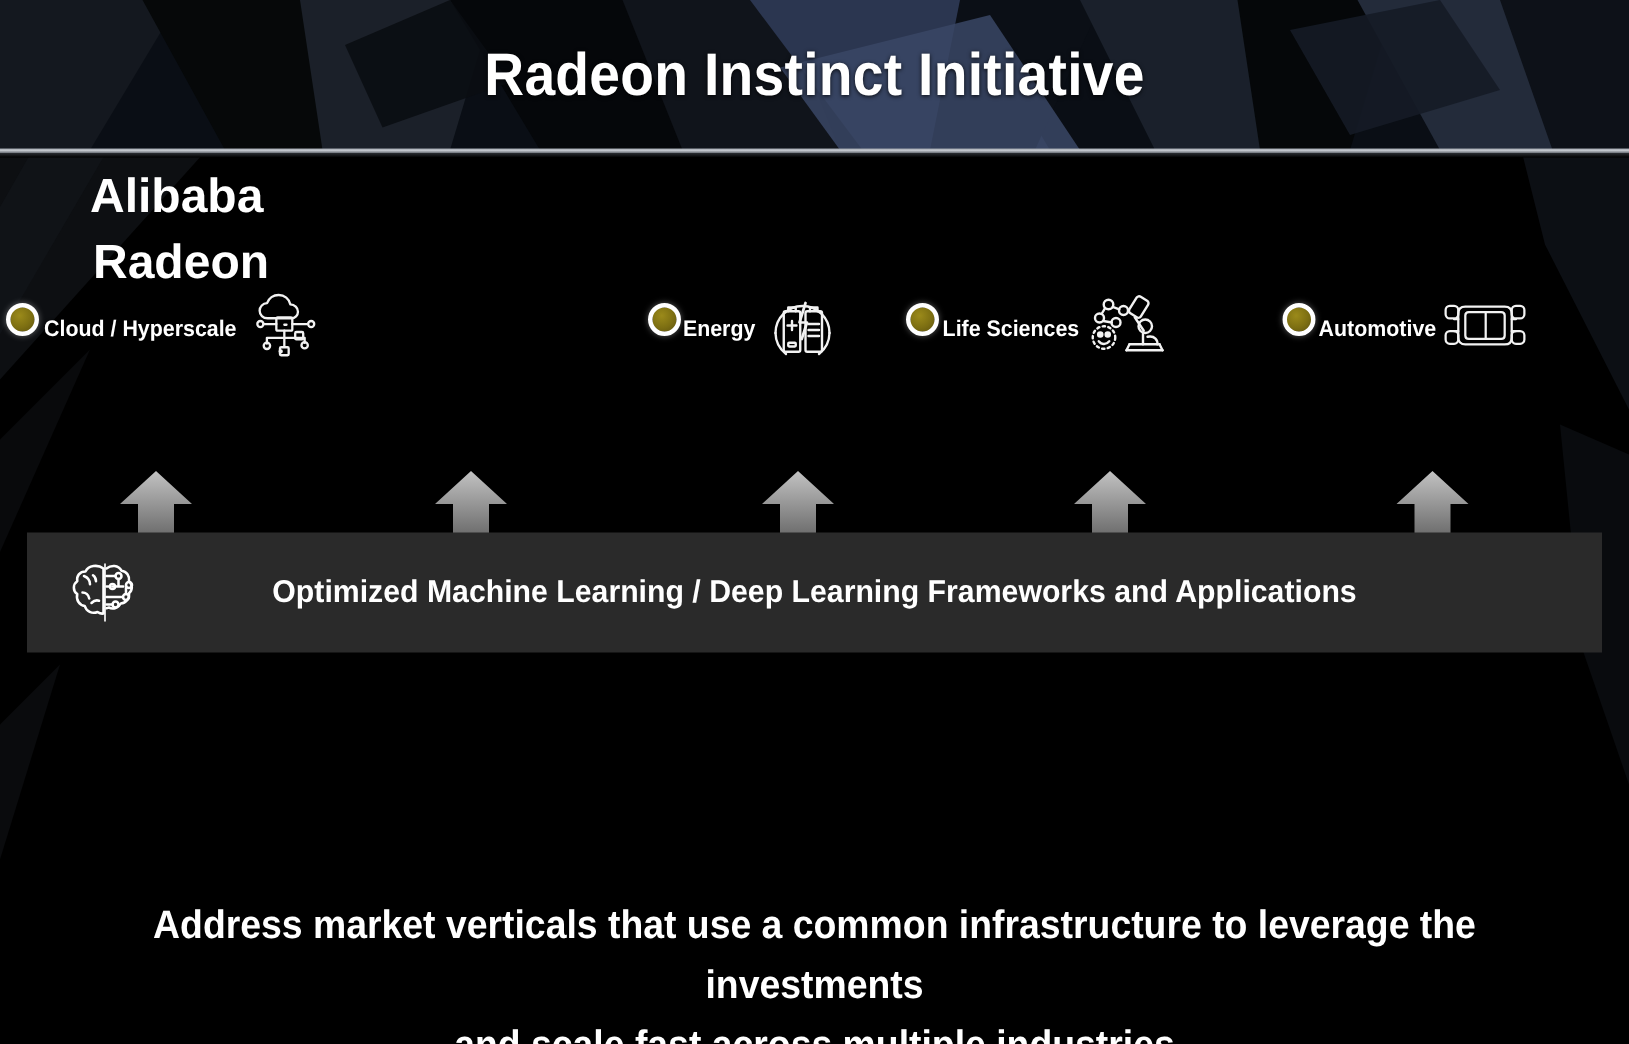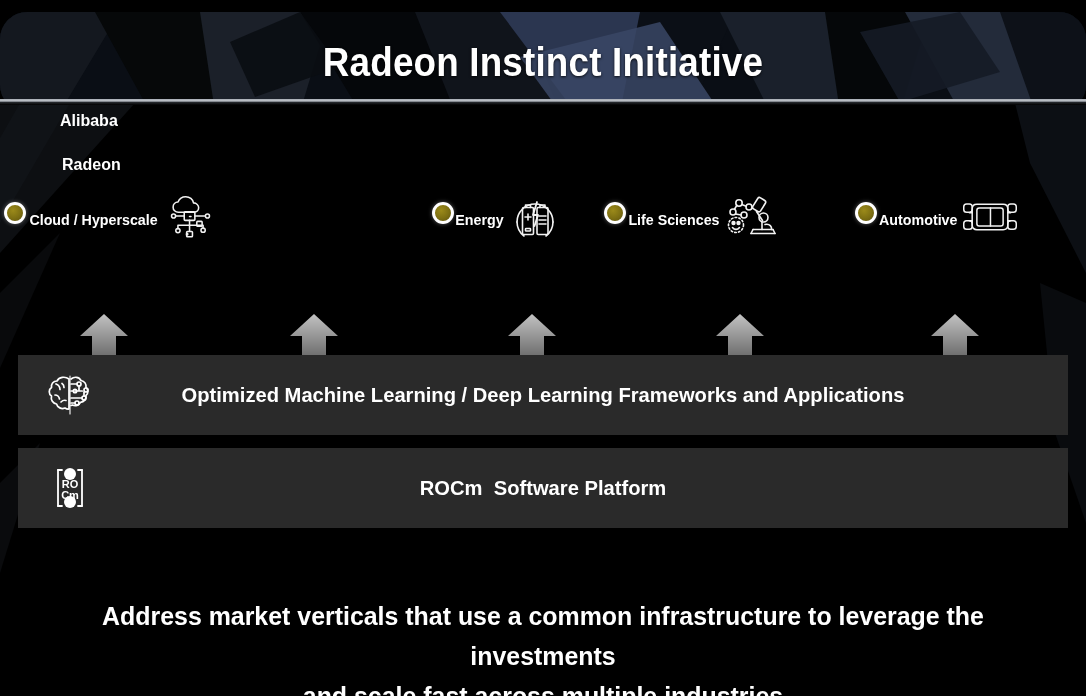--- a/index.html
+++ b/index.html
@@ -6,24 +6,23 @@
   html, body {
     width: 1086px; height: 696px;
     background: #000;
     font-family: "Liberation Sans", sans-serif;
     overflow: hidden;
   }
   .slide { position: relative; width: 1086px; height: 696px; background: #000; }
 
   
   .header {
-    position: absolute; left: 0; top: 12px; width: 1086px; height: 100px;
+    position: absolute; left: 0; top: 0; width: 1086px; height: 100px;
     background: #0a0d14;
     overflow: hidden;
-    border-radius: 27px;
   }
   .header svg.bgshapes { position: absolute; left: 0; top: 0; width: 1086px; height: 100px; }
   .header-title {
     position: absolute; left: 0; top: 0; width: 1086px; height: 100px;
     display: flex; align-items: center; justify-content: center;
     color: #ffffff;
     font-size: 40px;
     font-weight: 700;
     letter-spacing: 0.2px;
     transform: scaleX(0.92);
@@ -42,21 +41,21 @@
   }
 
   
   .body-bg { position: absolute; left:0; top:103px; width:1086px; height:593px; background:#000; overflow:hidden; }
   .body-bg svg { position:absolute; left:0; top:0; width:1086px; height:593px; }
 
   
   .callout {
     position: absolute;
     color: #ffffff;
-    font-size: 16px;
+    font-size: 32px;
     font-weight: 700;
     white-space: nowrap;
     z-index: 6;
   }
   #callout-alibaba { left: 60px; top: 112px; }
   #callout-google  { left: 62px; top: 156px; }
 
   
   .verticals {
     position: absolute; left: 0; top: 185px; width: 1086px; height: 145px; z-index: 6;
@@ -307,33 +306,20 @@
           <circle cx="41" cy="28" r="2"></circle>
           <circle cx="34" cy="33" r="2"></circle>
           <circle cx="32" cy="21" r="1.7"></circle>
           <path d="M28 14h6M33.6 21h-1.6M34 21h5.2M28 21h2.3M28 28h11M28 33h4"></path>
           <path d="M36 16v4.2M41 22v4"></path>
         </svg>
       </div>
       <div class="bar-text">Optimized Machine Learning / Deep Learning Frameworks and Applications</div>
     </div>
 
-    <div class="bar">
-      <div class="bar-icon">
-        <svg width="52" height="50" viewBox="0 0 52 50" fill="none" stroke="#ffffff" stroke-width="1.8" stroke-linecap="round" stroke-linejoin="round">
-          <circle cx="26" cy="11" r="6" fill="#ffffff" stroke="none"></circle>
-          <circle cx="26" cy="39" r="6" fill="#ffffff" stroke="none"></circle>
-          <path d="M14 7v36M38 7v36"></path>
-          <path d="M14 7h4M14 43h4M38 7h-4M38 43h-4"></path>
-          <text x="26" y="25" fill="#ffffff" stroke="none" font-family="Liberation Sans, sans-serif" font-size="11" font-weight="700" text-anchor="middle">RO</text>
-          <text x="26" y="36" fill="#ffffff" stroke="none" font-family="Liberation Sans, sans-serif" font-size="11" font-weight="700" text-anchor="middle">Cm</text>
-        </svg>
-      </div>
-      <div class="bar-text">ROCm  Software Platform</div>
-    </div>
 
 
   </div>
 
   <div class="footer">Address market verticals that use a common infrastructure to leverage the investments
 and  scale fast across multiple industries</div>
 
 </div>
 
 </body></html>

